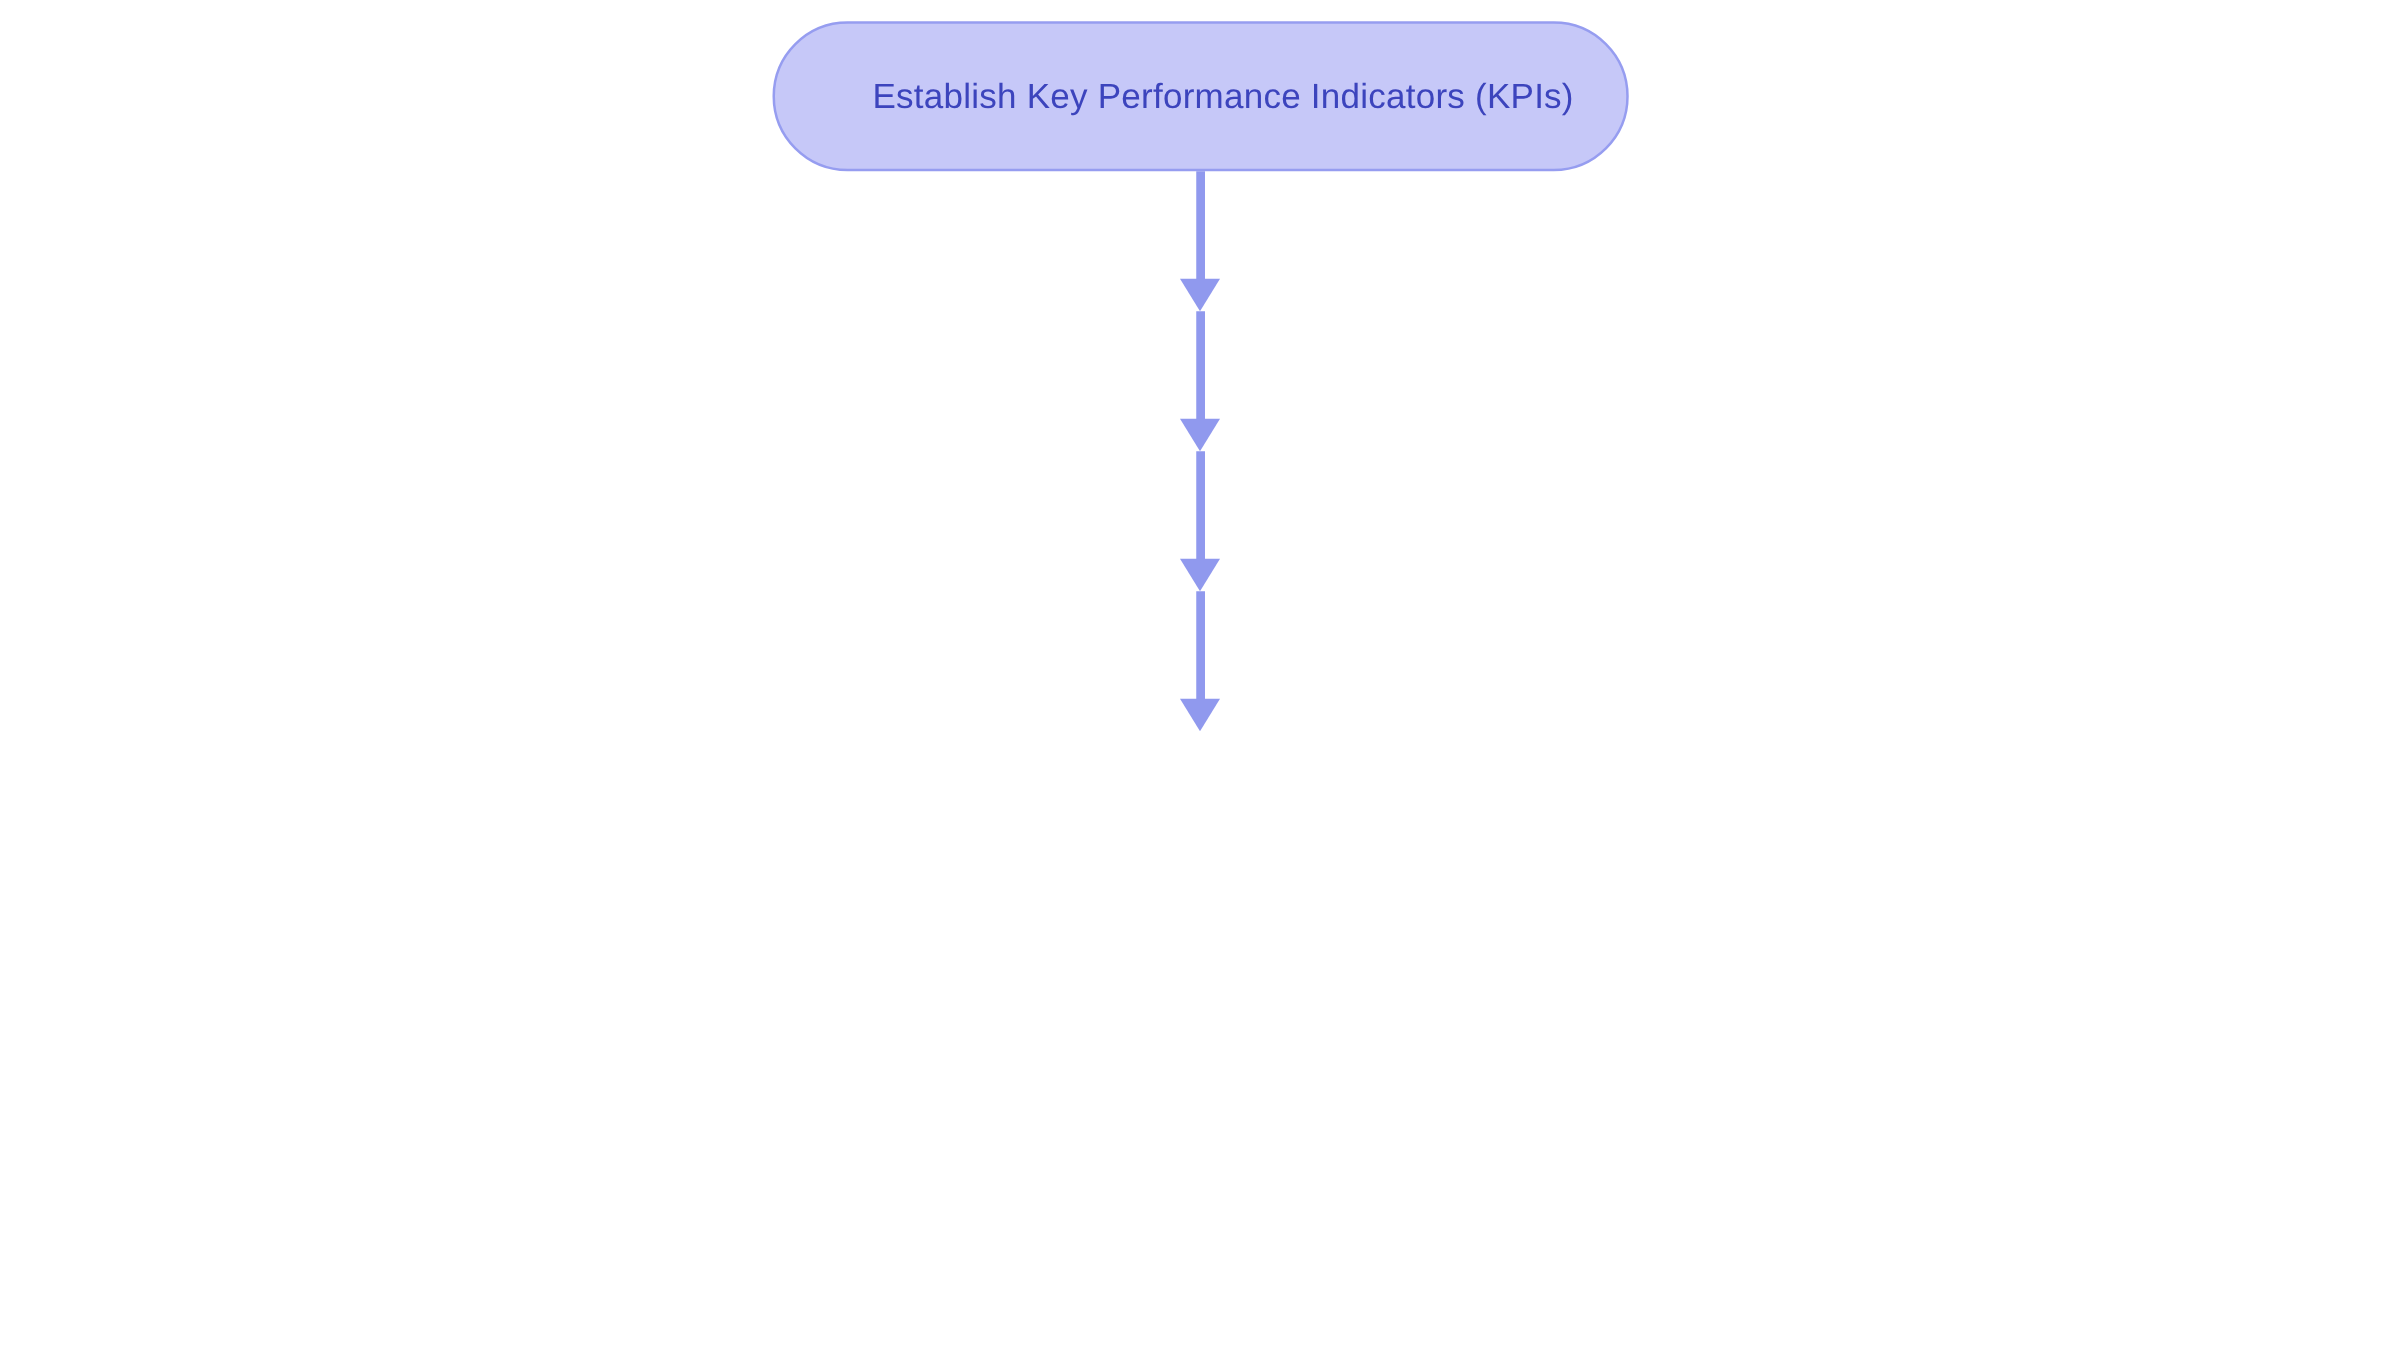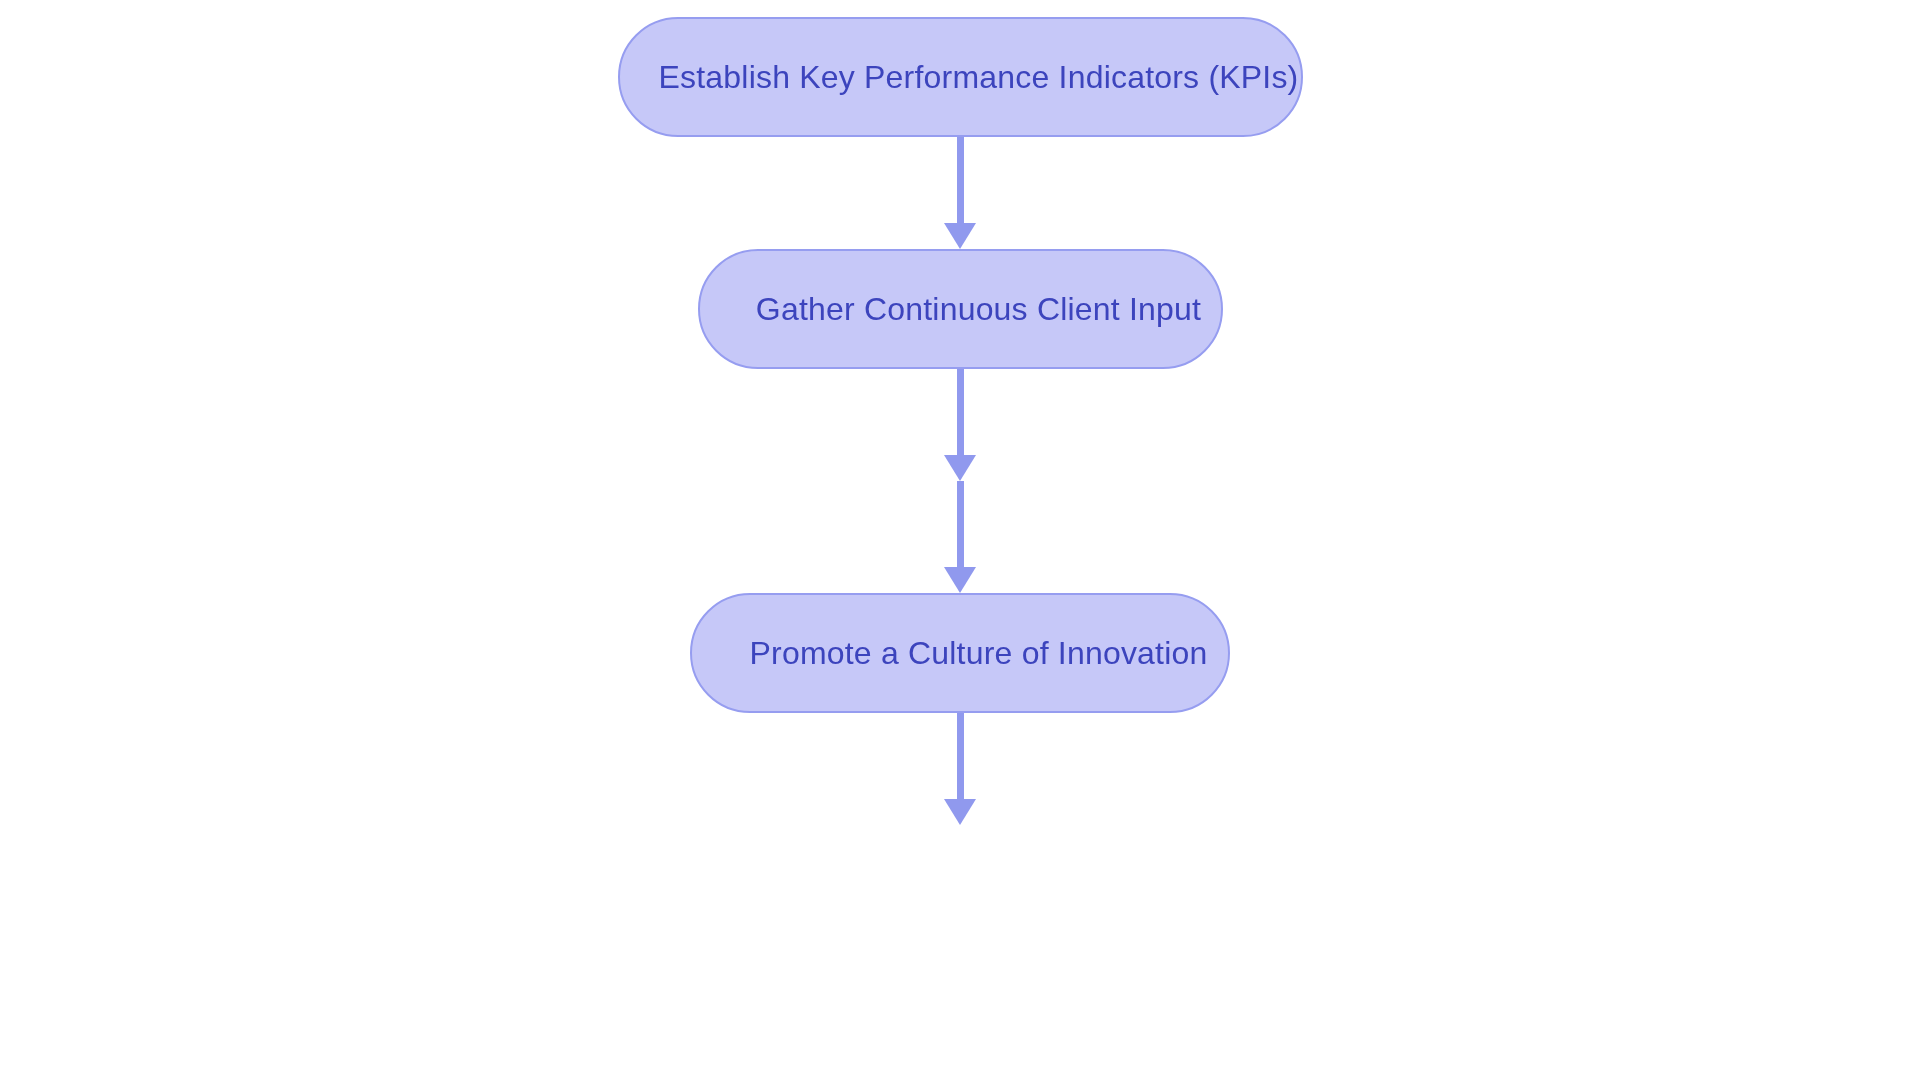--- a/index.html
+++ b/index.html
@@ -34,21 +34,21 @@
     justify-content: center;
     flex: 0 0 auto;
   }
   .node-1 { width: 685px; }
   .node-2 { width: 525px; }
   .node-3 { width: 455px; }
   .node-4 { width: 540px; }
   .node-5 { width: 650px; }
   .node-label {
     color: var(--node-text, #3c44bd);
-    font-size: 32px;
+    font-size: 28px;
     letter-spacing: 0.2px;
     white-space: nowrap;
     text-align: left;
     margin-left: 37px;
   }
   .arrow {
     height: 112px;
     flex: 0 0 auto;
     display: flex;
     flex-direction: column;
@@ -76,38 +76,32 @@
 
   <div class="node node-1">
     <span class="node-label">Establish Key Performance Indicators (KPIs)</span>
   </div>
 
   <div class="arrow">
     <div class="arrow-stem"></div>
     <div class="arrow-head"></div>
   </div>
 
-  <div class="node node-2">
-    <span class="node-label">Gather Continuous Client Input</span>
-  </div>
 
   <div class="arrow">
     <div class="arrow-stem"></div>
     <div class="arrow-head"></div>
   </div>
 
 
   <div class="arrow">
     <div class="arrow-stem"></div>
     <div class="arrow-head"></div>
   </div>
 
-  <div class="node node-4">
-    <span class="node-label">Promote a Culture of Innovation</span>
-  </div>
 
   <div class="arrow">
     <div class="arrow-stem"></div>
     <div class="arrow-head"></div>
   </div>
 
 
 </div>
 
 </body></html>

